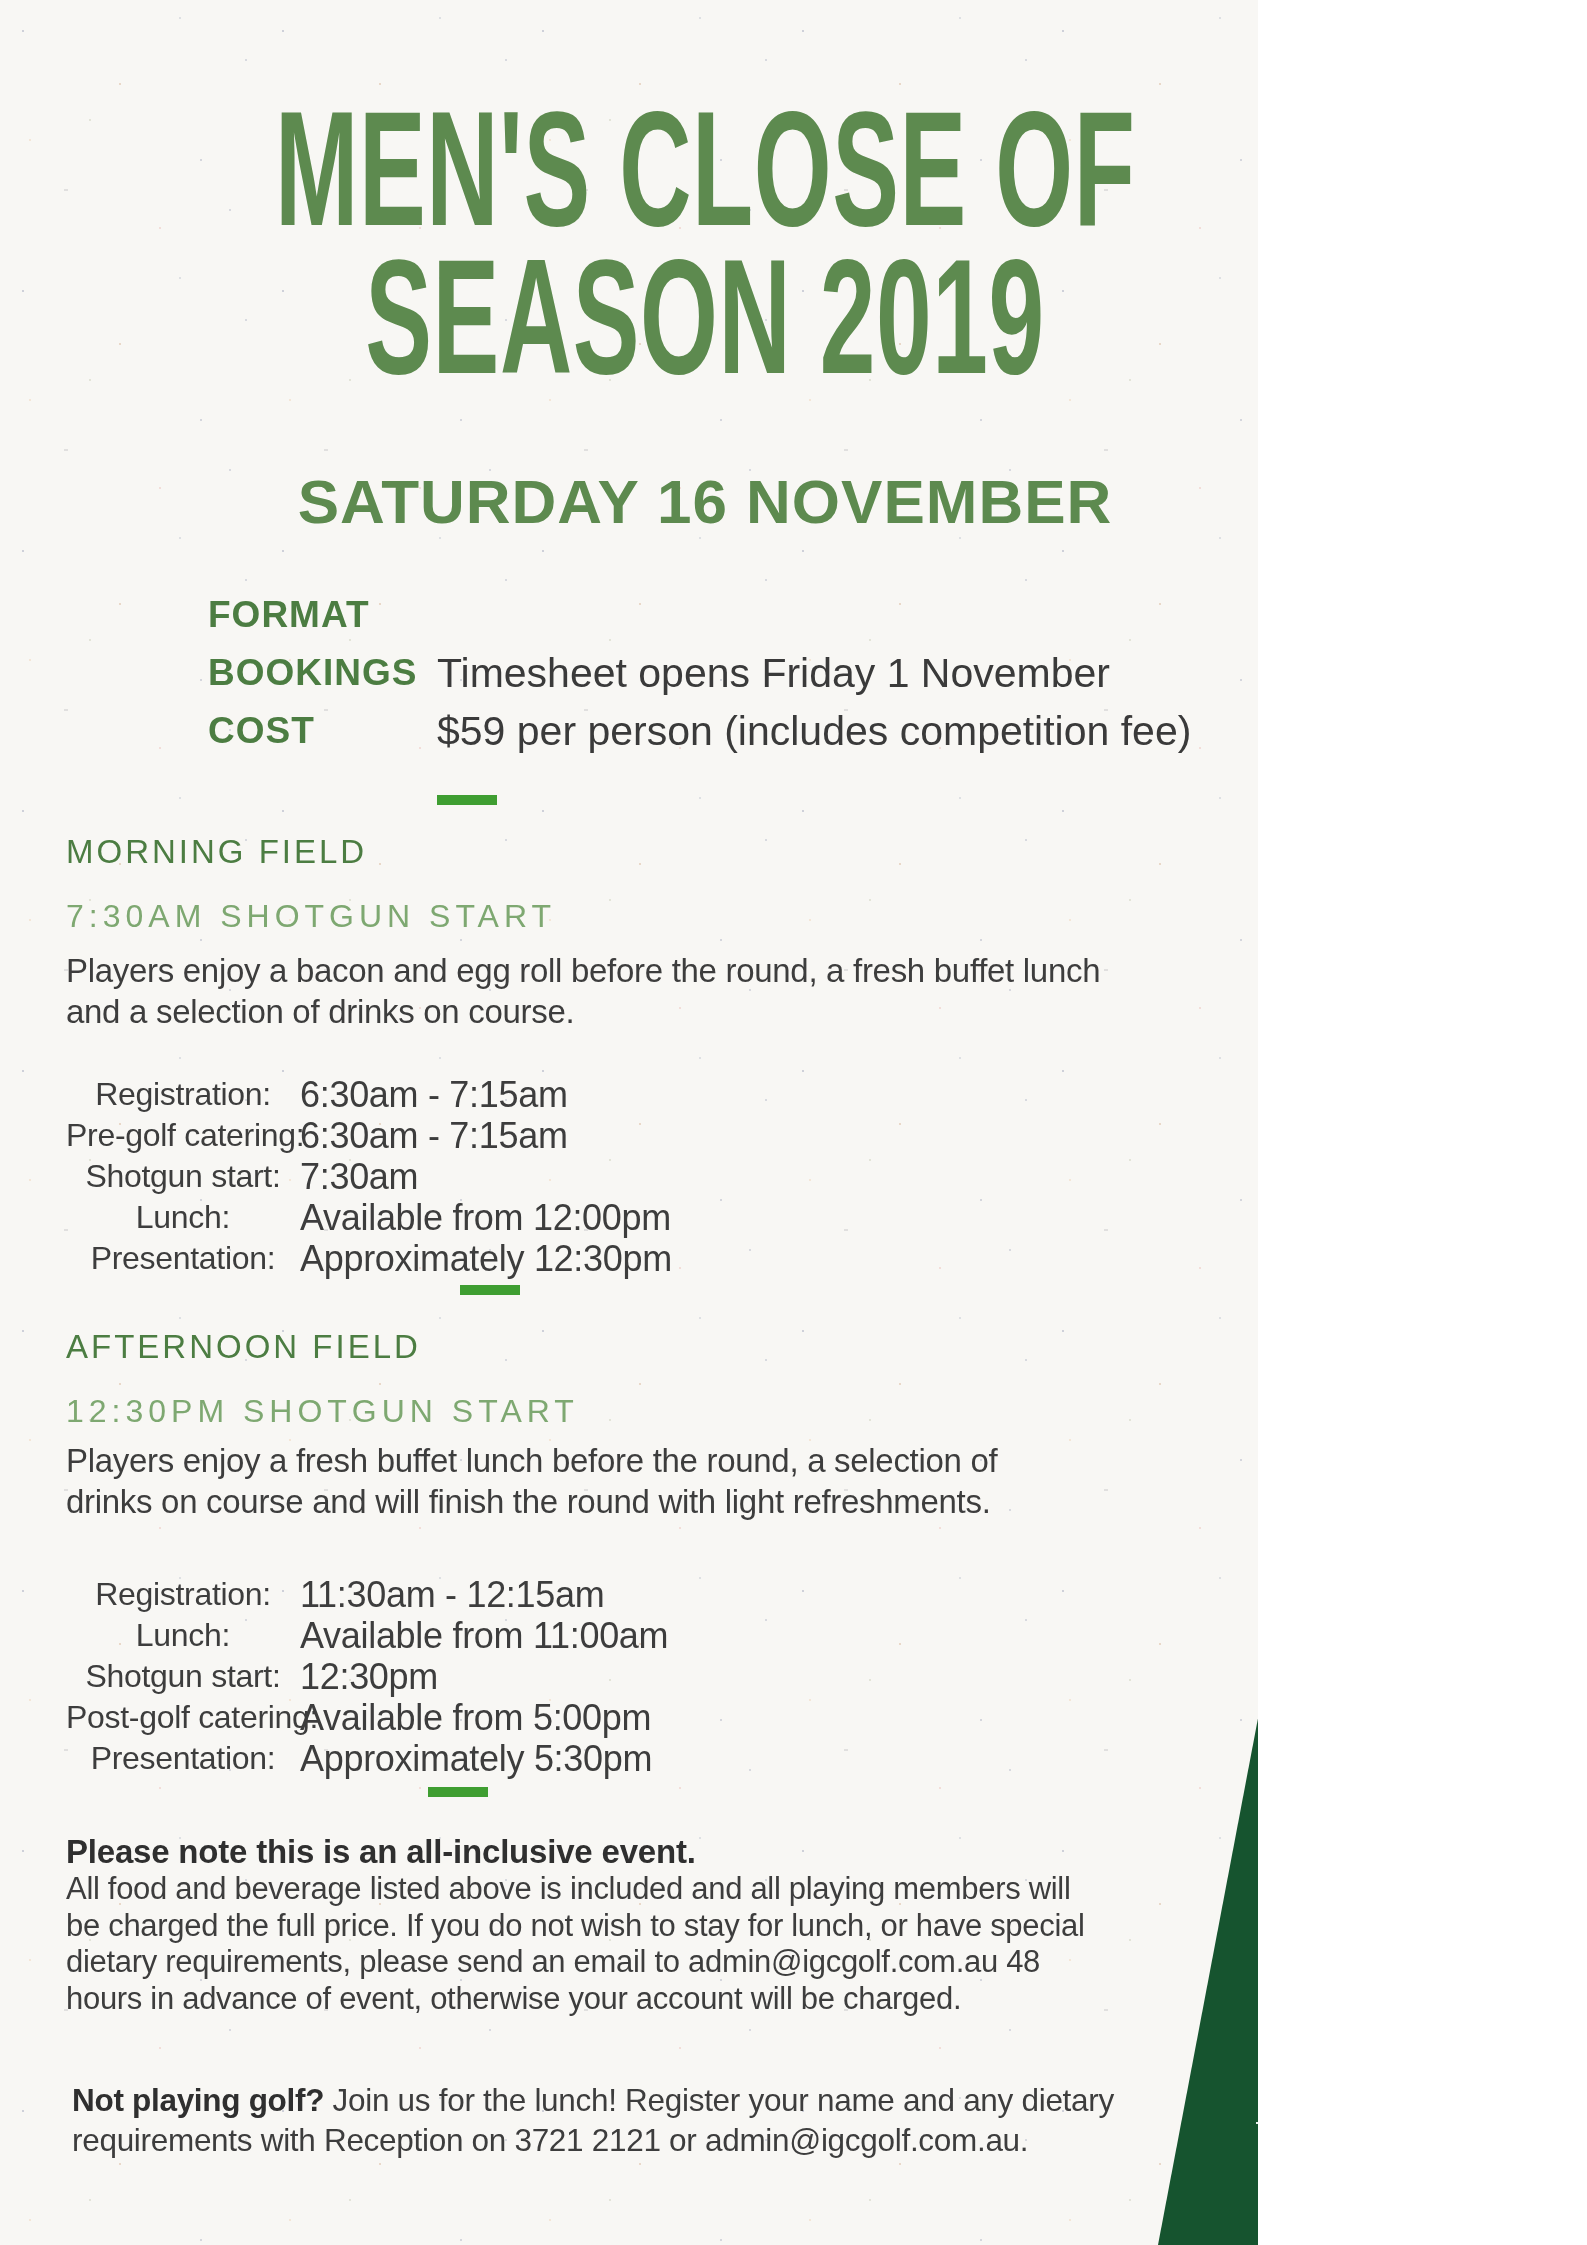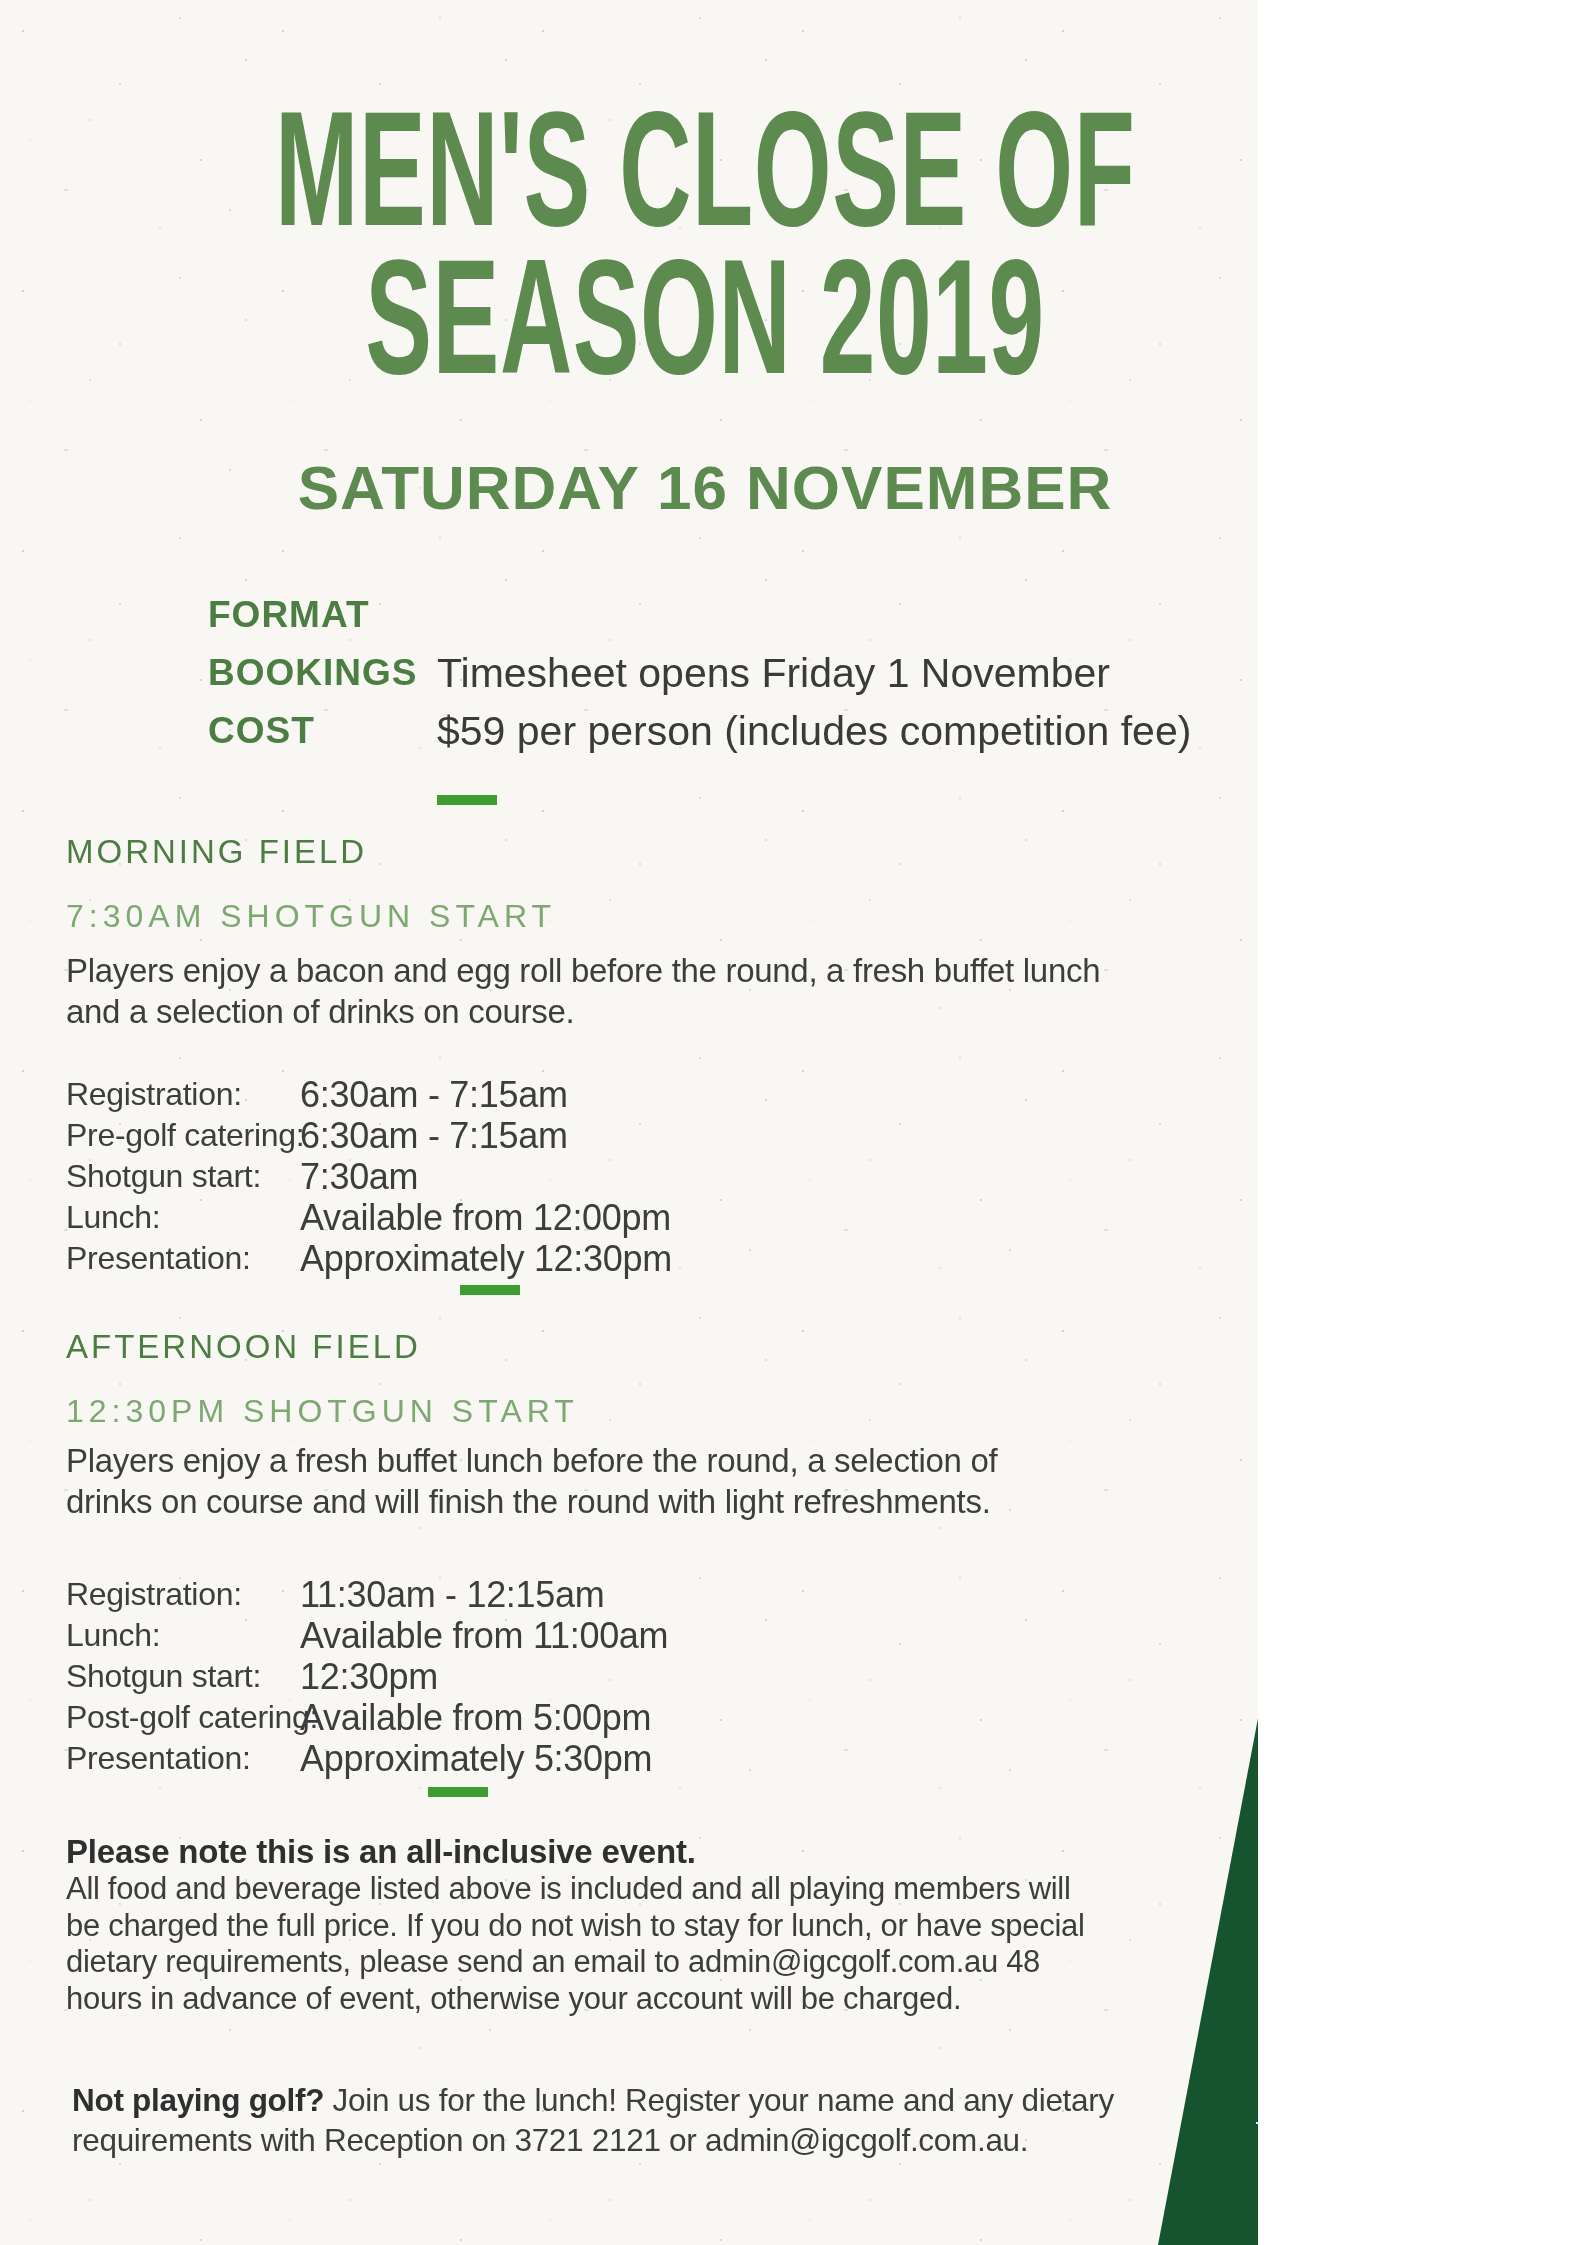--- a/index.html
+++ b/index.html
@@ -17,21 +17,21 @@
       radial-gradient(3px 2px at 180px 18px, rgba(120,130,160,.20) 50%, transparent 52%),
       radial-gradient(2px 2px at 30px 140px, rgba(230,180,130,.25) 50%, transparent 52%),
       radial-gradient(2px 2px at 230px 210px, rgba(120,130,160,.25) 50%, transparent 52%);
     background-size:260px 260px;}
   .bg-shapes{position:absolute;left:0;top:0;width:1587px;height:2245px;z-index:1;pointer-events:none;}
   .content{position:absolute;left:0;top:0;width:1587px;height:2245px;z-index:2;}
 
   .title{position:absolute;left:0;top:74px;width:1410px;text-align:center;color:#5d8a4f;}
   .t-line{display:block;font-weight:bold;font-size:164px;line-height:148px;letter-spacing:1px;
           white-space:nowrap;transform:scaleX(0.61);transform-origin:50% 50%;}
-  .subtitle{position:absolute;left:0;top:452px;width:1410px;text-align:center;
+  .subtitle{position:absolute;left:0;top:466px;width:1410px;text-align:center;
             font-size:62px;font-weight:bold;letter-spacing:1px;color:#5d8a4f;white-space:nowrap;}
 
   .info{position:absolute;left:208px;top:586px;}
   .info-row{display:flex;align-items:flex-end;line-height:58px;white-space:nowrap;}
   .info-label{width:229px;font-size:37px;font-weight:bold;letter-spacing:1px;color:#4c7d42;}
   .info-value{font-size:41px;color:#3a3a3a;}
 
   .divider{position:absolute;width:60px;height:10px;background:#3f9e31;}
   .d1{left:437px;top:795px;}
   .d2{left:460px;top:1285px;}
@@ -41,21 +41,21 @@
   .sec-morning{top:833px;}
   .sec-afternoon{top:1328px;}
   .sec-head{font-size:33px;line-height:38px;font-weight:normal;letter-spacing:3px;color:#4c7d42;white-space:nowrap;}
   .sec-sub{font-size:32px;line-height:38px;letter-spacing:5px;color:#7ea871;margin-top:26px;white-space:nowrap;}
   .para{font-size:33px;line-height:41px;color:#3d3d3d;letter-spacing:-0.3px;white-space:nowrap;}
   .sec-morning .para{margin-top:15px;}
   .sec-afternoon .para{margin-top:10px;}
   .schedule{margin-top:42px;}
   .sec-afternoon .schedule{margin-top:52px;}
   .sched-row{display:flex;line-height:41px;white-space:nowrap;}
-  .sched-label{width:234px;font-size:32px;color:#3d3d3d;letter-spacing:-0.3px;}
+  .sched-label{width:234px;font-size:32px;color:#3d3d3d;letter-spacing:-0.3px;text-align:center;}
   .sched-value{font-size:36px;color:#3d3d3d;letter-spacing:-0.3px;}
 
   .notes{position:absolute;left:66px;top:1833px;}
   .notes-head{font-size:33px;line-height:38px;font-weight:bold;color:#2f2f2f;letter-spacing:-0.2px;white-space:nowrap;}
   .notes-body{font-size:31px;line-height:36.5px;color:#3d3d3d;letter-spacing:-0.3px;white-space:nowrap;}
   .not-playing{position:absolute;left:72px;top:2048px;font-size:31.5px;line-height:40px;color:#3d3d3d;letter-spacing:-0.3px;white-space:nowrap;}
   .not-playing b{color:#2f2f2f;}
 
   .logo{position:absolute;left:1256px;top:1936px;width:290px;z-index:3;color:#ffffff;}
   .crest{display:block;margin:0 auto;}

